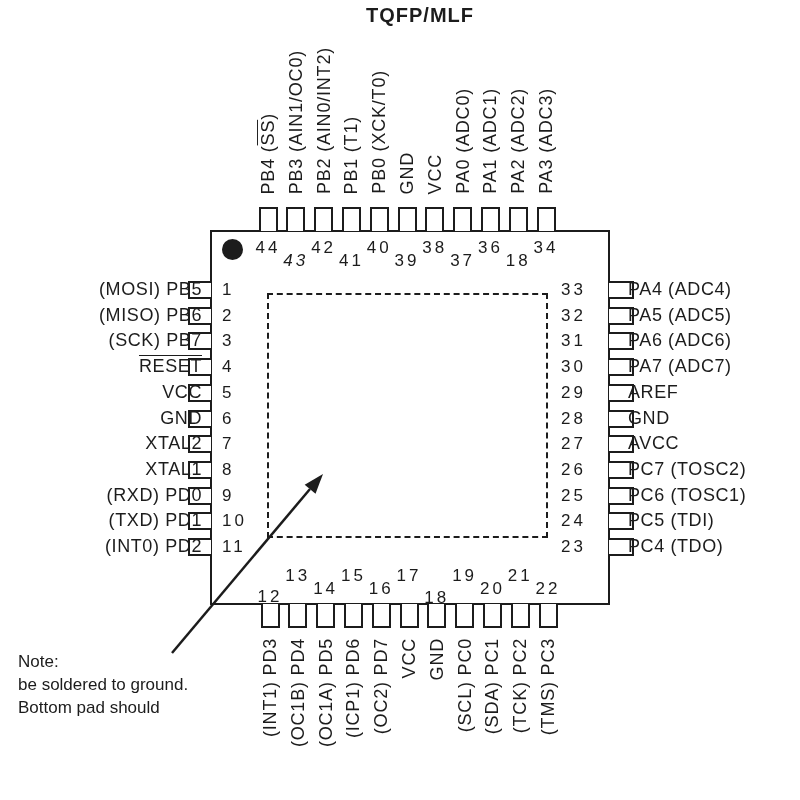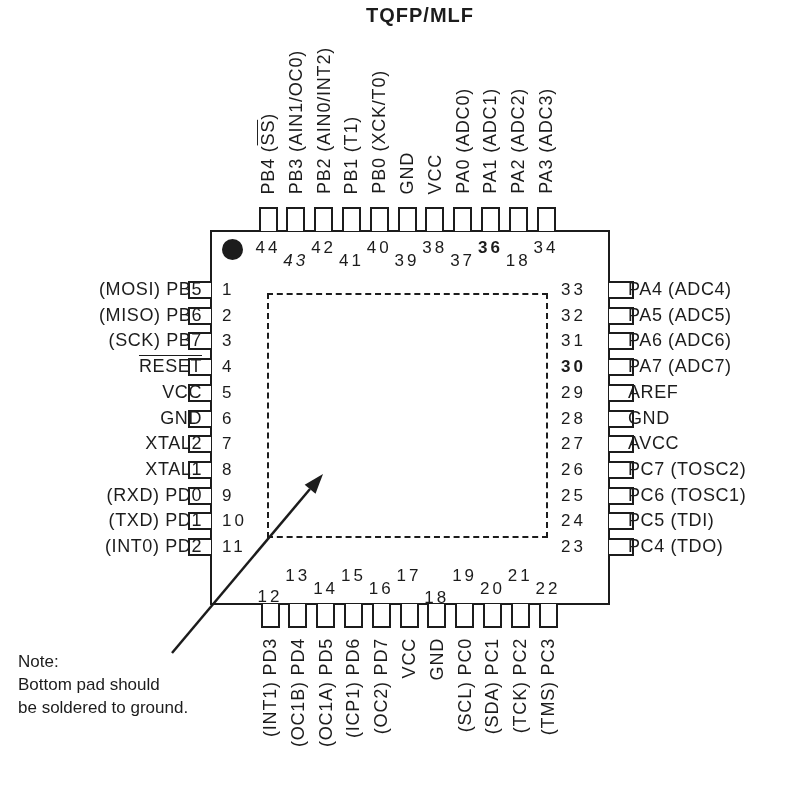--- a/index.html
+++ b/index.html
@@ -85,21 +85,21 @@
       <div class="stub stub-t" style="left: 397.5px;"></div>
       <div class="num num-tb" style="left: 390px; top: 251px;">39</div>
       <div class="vwrap" style="left: 397px; bottom: 602px;"><span class="vlabel"><span>GND</span></span></div>
       <div class="stub stub-t" style="left: 425.3px;"></div>
       <div class="num num-tb" style="left: 417.8px; top: 238px;">38</div>
       <div class="vwrap" style="left: 424.8px; bottom: 602px;"><span class="vlabel"><span>VCC</span></span></div>
       <div class="stub stub-t" style="left: 453.1px;"></div>
       <div class="num num-tb" style="left: 445.6px; top: 251px;">37</div>
       <div class="vwrap" style="left: 452.6px; bottom: 602px;"><span class="vlabel"><span>PA0 (ADC0)</span></span></div>
       <div class="stub stub-t" style="left: 480.9px;"></div>
-      <div class="num num-tb" style="left: 473.4px; top: 238px; font-weight: bold;">36</div>
+      <div class="num num-tb" style="left: 473.4px; top: 238px;">36</div>
       <div class="vwrap" style="left: 480.4px; bottom: 602px;"><span class="vlabel"><span>PA1 (ADC1)</span></span></div>
       <div class="stub stub-t" style="left: 508.7px;"></div>
       <div class="num num-tb" style="left: 501.2px; top: 251px;">18</div>
       <div class="vwrap" style="left: 508.2px; bottom: 602px;"><span class="vlabel"><span>PA2 (ADC2)</span></span></div>
       <div class="stub stub-t" style="left: 536.5px;"></div>
       <div class="num num-tb" style="left: 529px; top: 238px;">34</div>
       <div class="vwrap" style="left: 536px; bottom: 602px;"><span class="vlabel"><span>PA3 (ADC3)</span></span></div>
     </div>
   <div>
       <div class="stub stub-l" style="top: 281px;"></div>
@@ -140,21 +140,21 @@
       <div class="stub stub-r" style="top: 281px;"></div>
       <div class="num" style="left: 561px; top: 280px;">33</div>
       <div class="hlabel hlabel-r" style="top: 279px;"><span>PA4 (ADC4)</span></div>
       <div class="stub stub-r" style="top: 306.7px;"></div>
       <div class="num" style="left: 561px; top: 305.7px;">32</div>
       <div class="hlabel hlabel-r" style="top: 304.7px;"><span>PA5 (ADC5)</span></div>
       <div class="stub stub-r" style="top: 332.4px;"></div>
       <div class="num" style="left: 561px; top: 331.4px;">31</div>
       <div class="hlabel hlabel-r" style="top: 330.4px;"><span>PA6 (ADC6)</span></div>
       <div class="stub stub-r" style="top: 358.1px;"></div>
-      <div class="num" style="left: 561px; top: 357.1px; font-weight: bold;">30</div>
+      <div class="num" style="left: 561px; top: 357.1px;">30</div>
       <div class="hlabel hlabel-r" style="top: 356.1px;"><span>PA7 (ADC7)</span></div>
       <div class="stub stub-r" style="top: 383.8px;"></div>
       <div class="num" style="left: 561px; top: 382.8px;">29</div>
       <div class="hlabel hlabel-r" style="top: 381.8px;"><span>AREF</span></div>
       <div class="stub stub-r" style="top: 409.5px;"></div>
       <div class="num" style="left: 561px; top: 408.5px;">28</div>
       <div class="hlabel hlabel-r" style="top: 407.5px;"><span>GND</span></div>
       <div class="stub stub-r" style="top: 435.2px;"></div>
       <div class="num" style="left: 561px; top: 434.2px;">27</div>
       <div class="hlabel hlabel-r" style="top: 433.2px;"><span>AVCC</span></div>
@@ -207,17 +207,17 @@
       <div class="vwrap" style="left: 538px; top: 638px;"><span class="vlabel"><span>(TMS) PC3</span></span></div>
     </div>
 
   <svg class="arrow-svg" width="800" height="800">
     <line x1="172" y1="653" x2="310" y2="489" style="stroke:var(--ink)" stroke-width="2.5"></line>
     <polygon points="323,474 315.5,493.8 304.7,484.8" style="fill:var(--ink)"></polygon>
   </svg>
 
   <div class="note">
     <div>Note:</div>
+    <div>be soldered to ground.</div>
     <div>Bottom pad should</div>
-    <div>be soldered to ground.</div>
   </div>
 
 </div>
 
 </body></html>

